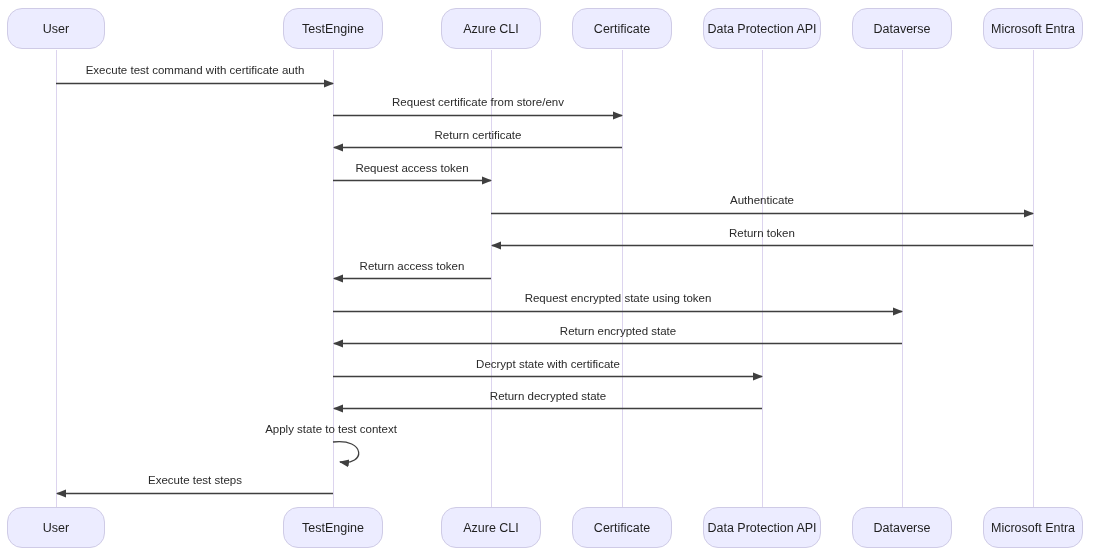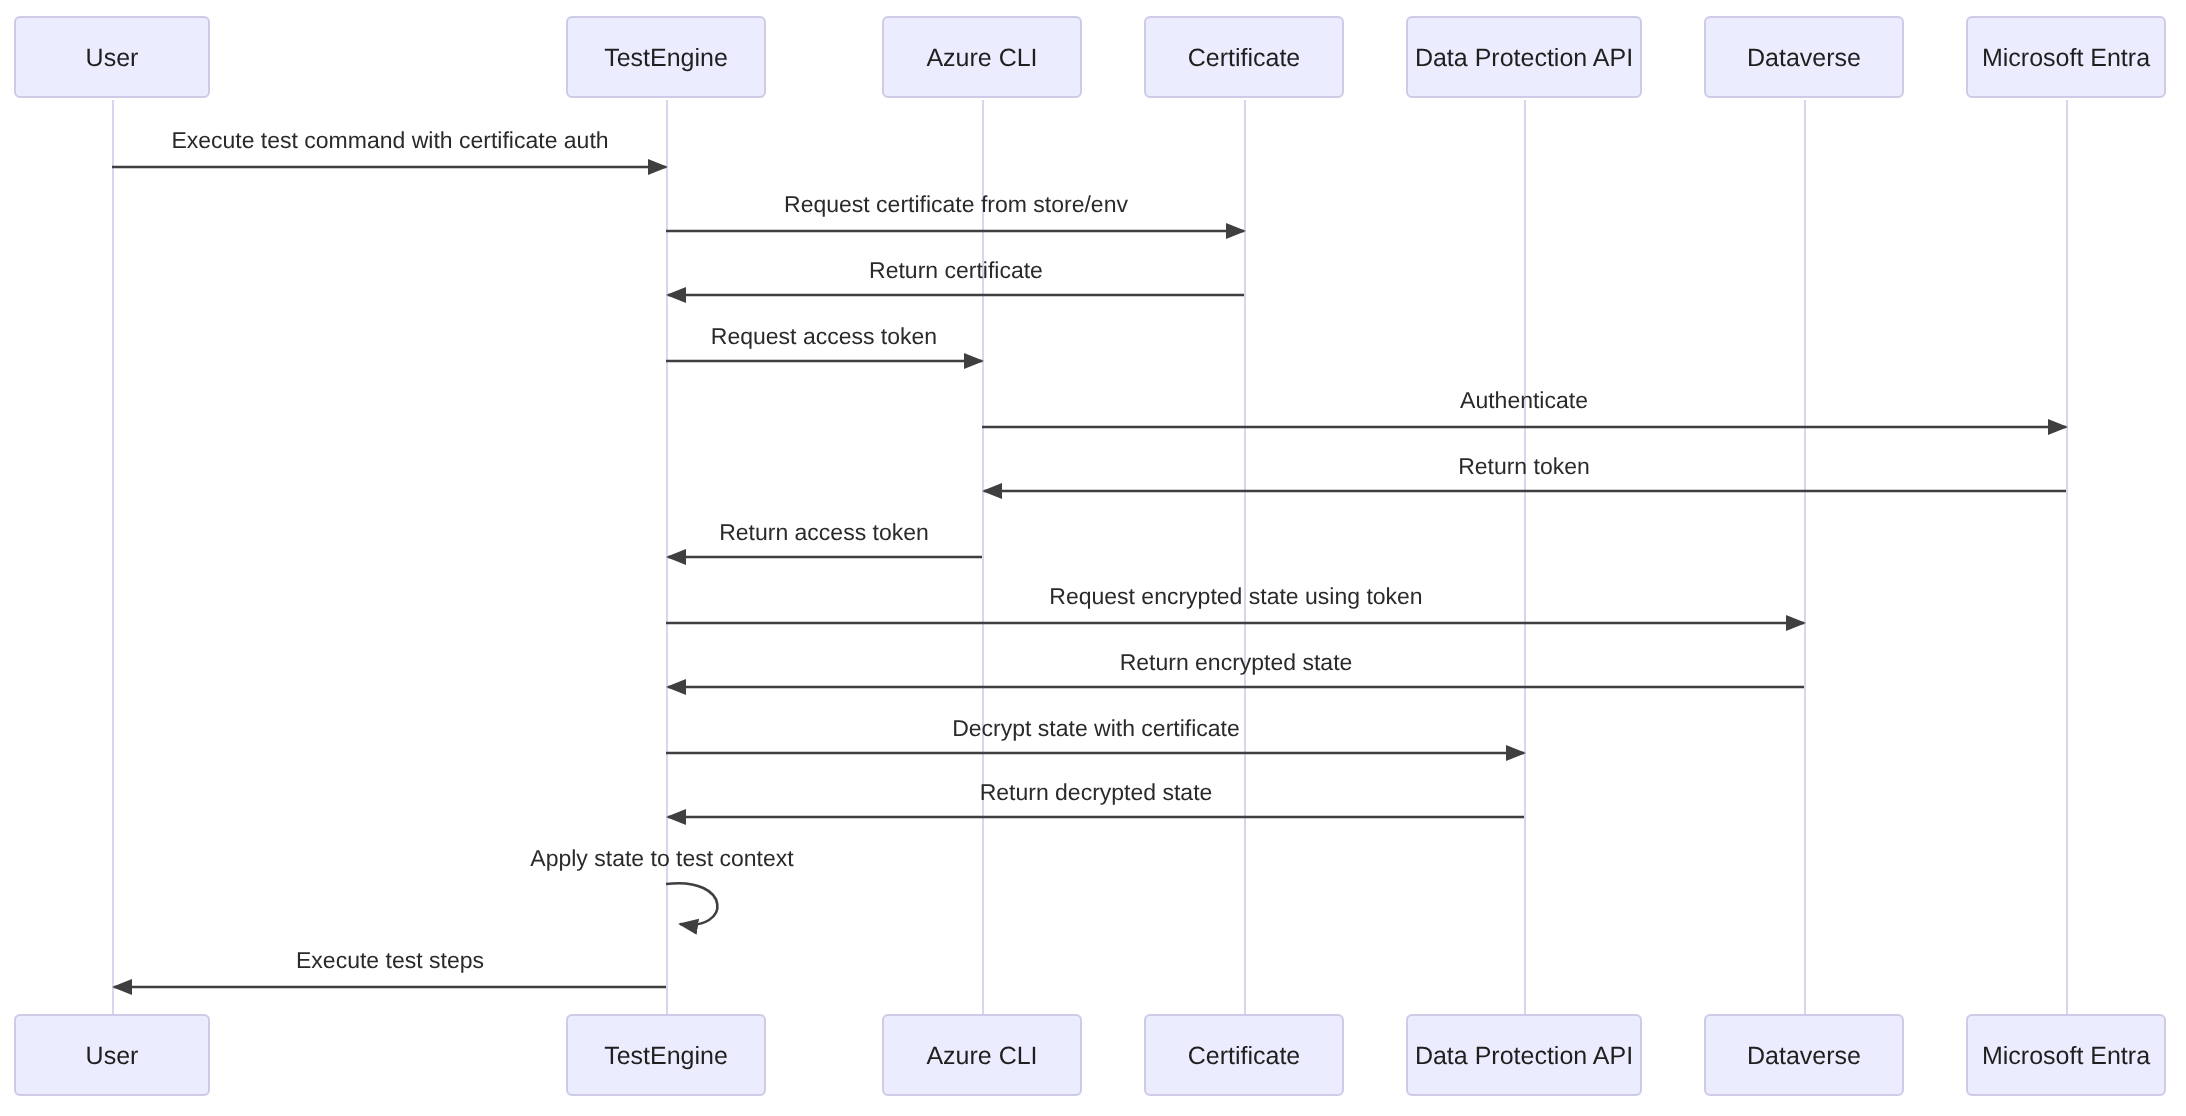--- a/index.html
+++ b/index.html
@@ -18,21 +18,21 @@
   #wires {
     position: absolute;
     left: 0;
     top: 0;
   }
   .actor-box {
     position: absolute;
     height: 41px;
     background: #ececff;
     border: 1px solid #cfcbe6;
-    border-radius: 3px;
+    border-radius: 15px;
     display: flex;
     align-items: center;
     justify-content: center;
     box-sizing: border-box;
   }
   .actor-box span {
     font-size: 12.5px;
     color: #1f1f1f;
     white-space: nowrap;
   }

